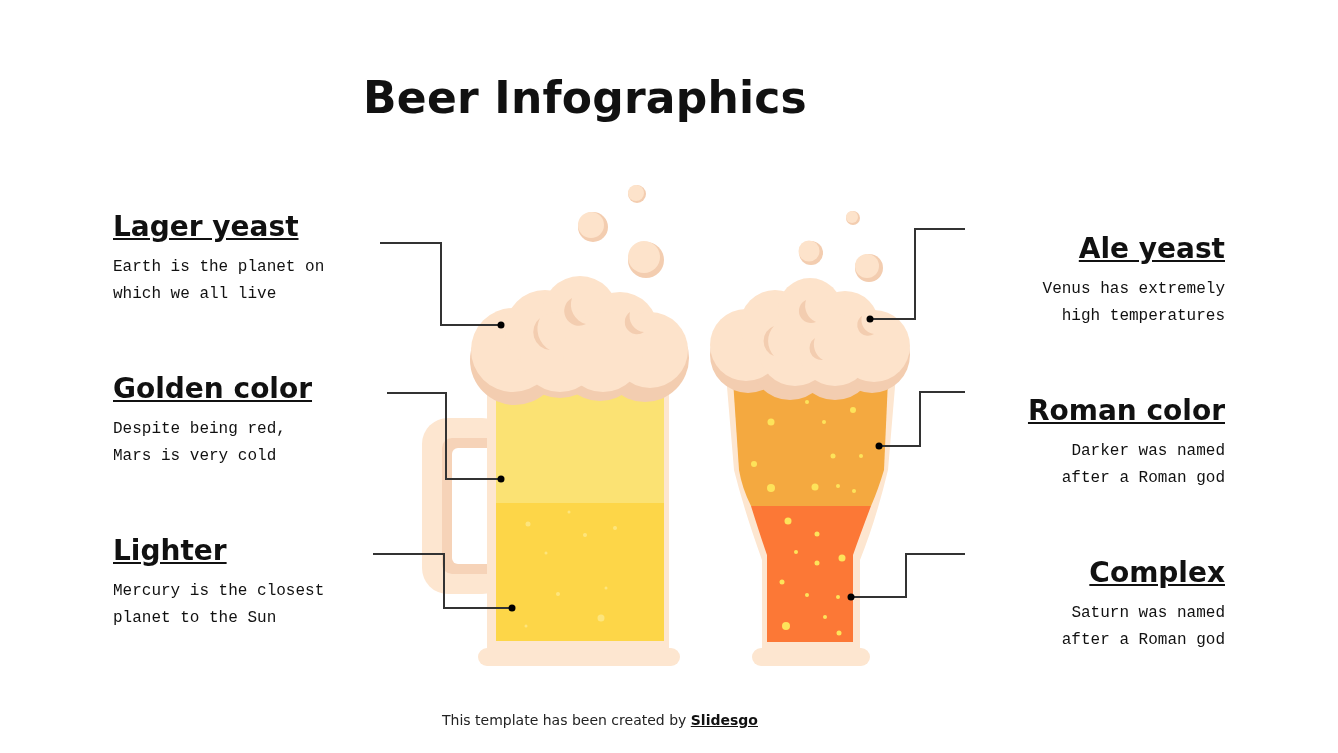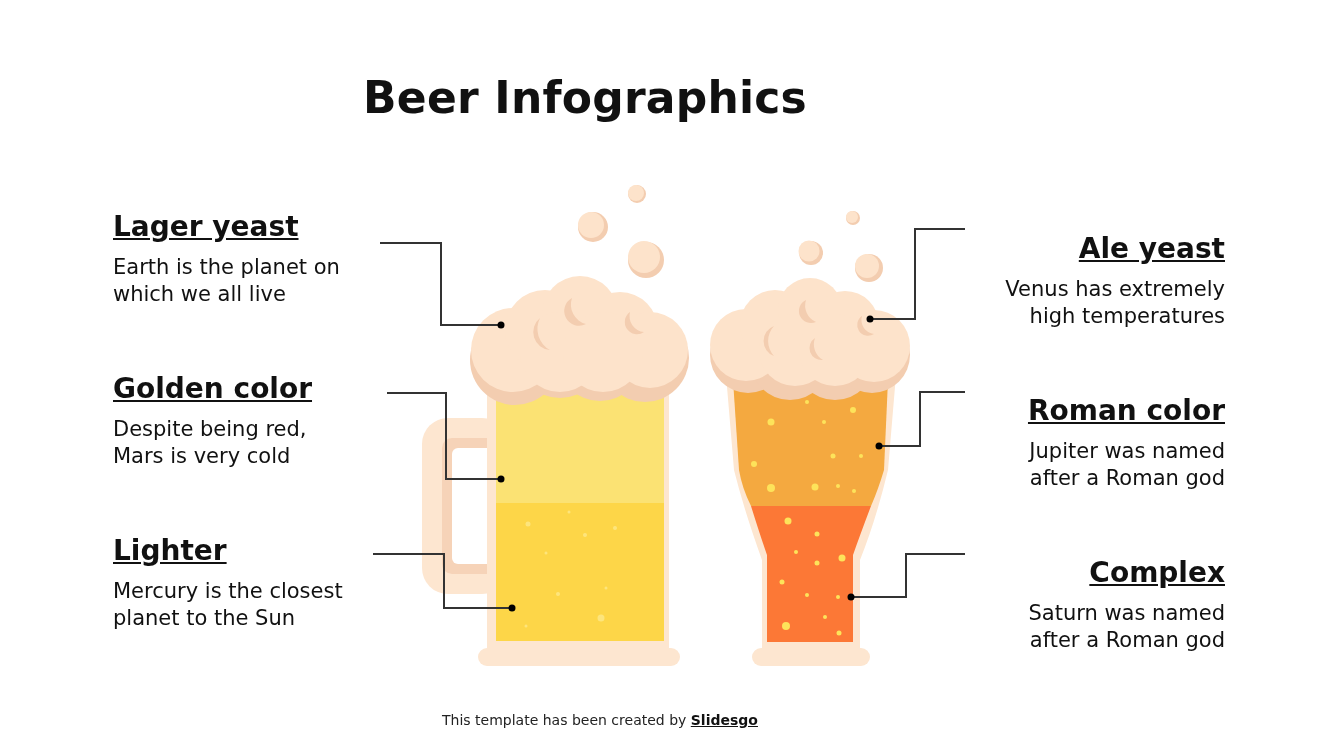--- a/index.html
+++ b/index.html
@@ -2,21 +2,21 @@
 <html><head>
 <meta charset="utf-8">
 <style>
   html, body { margin: 0; padding: 0; background: #ffffff; }
   body { width: 1338px; height: 753px; position: relative; overflow: hidden;
          font-family: "DejaVu Sans", "Liberation Sans", sans-serif; color: #111111; }
   .title { position: absolute; left: 0; width: 1170px; top: 72px; text-align: center;
            font-size: 44px; font-weight: bold; letter-spacing: 0.2px; margin: 0; }
   .item { position: absolute; width: 300px; }
   .item h3 { margin: 0; font-size: 28px; font-weight: bold; line-height: 34px; text-decoration: underline; }
-  .item p { margin: 10px 0 0 0; font-size: 21px; line-height: 26.5px; font-weight: normal; }
+  .item p { margin: 10px 0 0 0; font-size: 16px; line-height: 26.5px; font-weight: normal; font-family: Liberation Mono, monospace; }
   .left { left: 113px; text-align: left; }
   .right { left: 925px; text-align: right; margin-top: 22px; }
   #art { position: absolute; left: 0; top: 0; }
   .footer { position: absolute; left: 0; width: 1200px; top: 712px; text-align: center;
             font-size: 14px; color: #222; }
   .footer b { text-decoration: underline; color: #111; }
 </style>
 </head>
 <body>
 
@@ -173,21 +173,21 @@
   <h3>Lighter</h3>
   <p><span>Mercury is the closest</span><br><span>planet to the Sun</span></p>
 </div>
 
 <div class="item right" style="top:210px;">
   <h3>Ale yeast</h3>
   <p><span>Venus has extremely</span><br><span>high temperatures</span></p>
 </div>
 <div class="item right" style="top:372px;">
   <h3>Roman color</h3>
-  <p><span>Jupiter was named</span><br><span>after a Roman god</span></p>
+  <p><span>Darker was named</span><br><span>after a Roman god</span></p>
 </div>
 <div class="item right" style="top:534px;">
   <h3>Complex</h3>
   <p><span>Saturn was named</span><br><span>after a Roman god</span></p>
 </div>
 
 <div class="footer">
   <span>This template has been created by </span><b>Slidesgo</b>
 </div>
 

